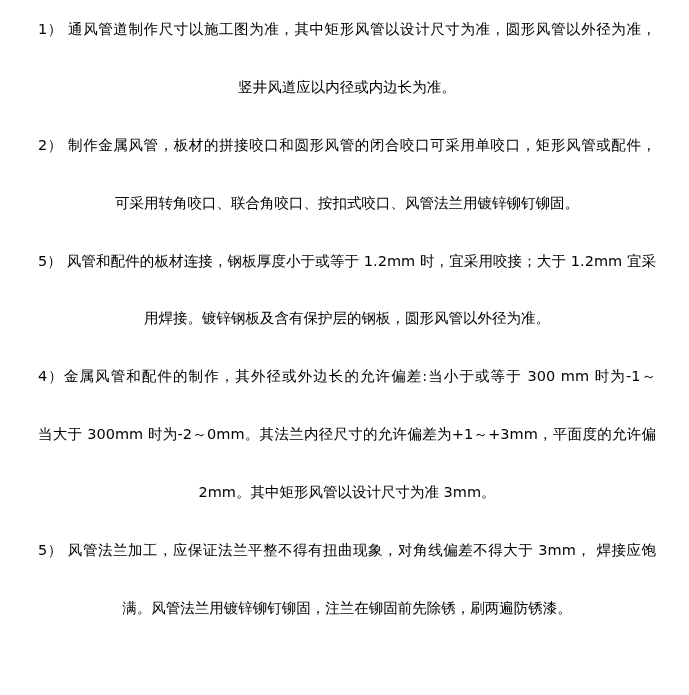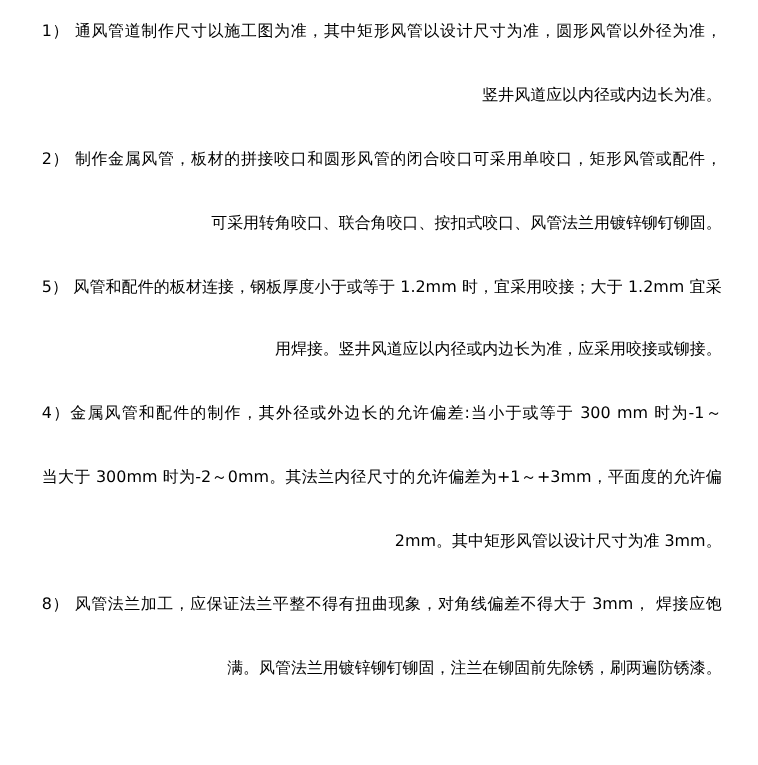--- a/index.html
+++ b/index.html
@@ -19,43 +19,43 @@
     padding: 1px 33px 0 38px;
     background: #ffffff;
     color: #000000;
     font-family: "DejaVu Sans", "Liberation Sans", sans-serif;
     font-size: 14.5px;
   }
   .doc-line {
     height: 57.9px;
     line-height: 57.9px;
     overflow: hidden;
-    text-align: right;
+    text-align: center;
     white-space: normal;
   }
   .doc-line.full {
     text-align: justify;
     text-align-last: justify;
   }
 </style>
 </head>
 <body>
 
 <div class="page">
 
   <div class="doc-line full">1） 通风管道制作尺寸以施工图为准，其中矩形风管以设计尺寸为准，圆形风管以外径为准，</div>
   <div class="doc-line">竖井风道应以内径或内边长为准。</div>
 
   <div class="doc-line full">2） 制作金属风管，板材的拼接咬口和圆形风管的闭合咬口可采用单咬口，矩形风管或配件，</div>
   <div class="doc-line">可采用转角咬口、联合角咬口、按扣式咬口、风管法兰用镀锌铆钉铆固。</div>
 
   <div class="doc-line full">5） 风管和配件的板材连接，钢板厚度小于或等于 1.2mm 时，宜采用咬接；大于 1.2mm 宜采</div>
-  <div class="doc-line">用焊接。竖井风道应以内径或内边长为准，应采用咬接或铆接。</div>
+  <div class="doc-line">用焊接。镀锌钢板及含有保护层的钢板，圆形风管以外径为准。</div>
 
   <div class="doc-line full">4）金属风管和配件的制作，其外径或外边长的允许偏差:当小于或等于 300 mm 时为-1～0mm；</div>
   <div class="doc-line full">当大于 300mm 时为-2～0mm。其法兰内径尺寸的允许偏差为+1～+3mm，平面度的允许偏差为</div>
   <div class="doc-line">2mm。其中矩形风管以设计尺寸为准 3mm。</div>
 
-  <div class="doc-line full">8） 风管法兰加工，应保证法兰平整不得有扭曲现象，对角线偏差不得大于 3mm， 焊接应饱</div>
+  <div class="doc-line full">5） 风管法兰加工，应保证法兰平整不得有扭曲现象，对角线偏差不得大于 3mm， 焊接应饱</div>
   <div class="doc-line">满。风管法兰用镀锌铆钉铆固，注兰在铆固前先除锈，刷两遍防锈漆。</div>
 
 
 </div>
 
 </body></html>

